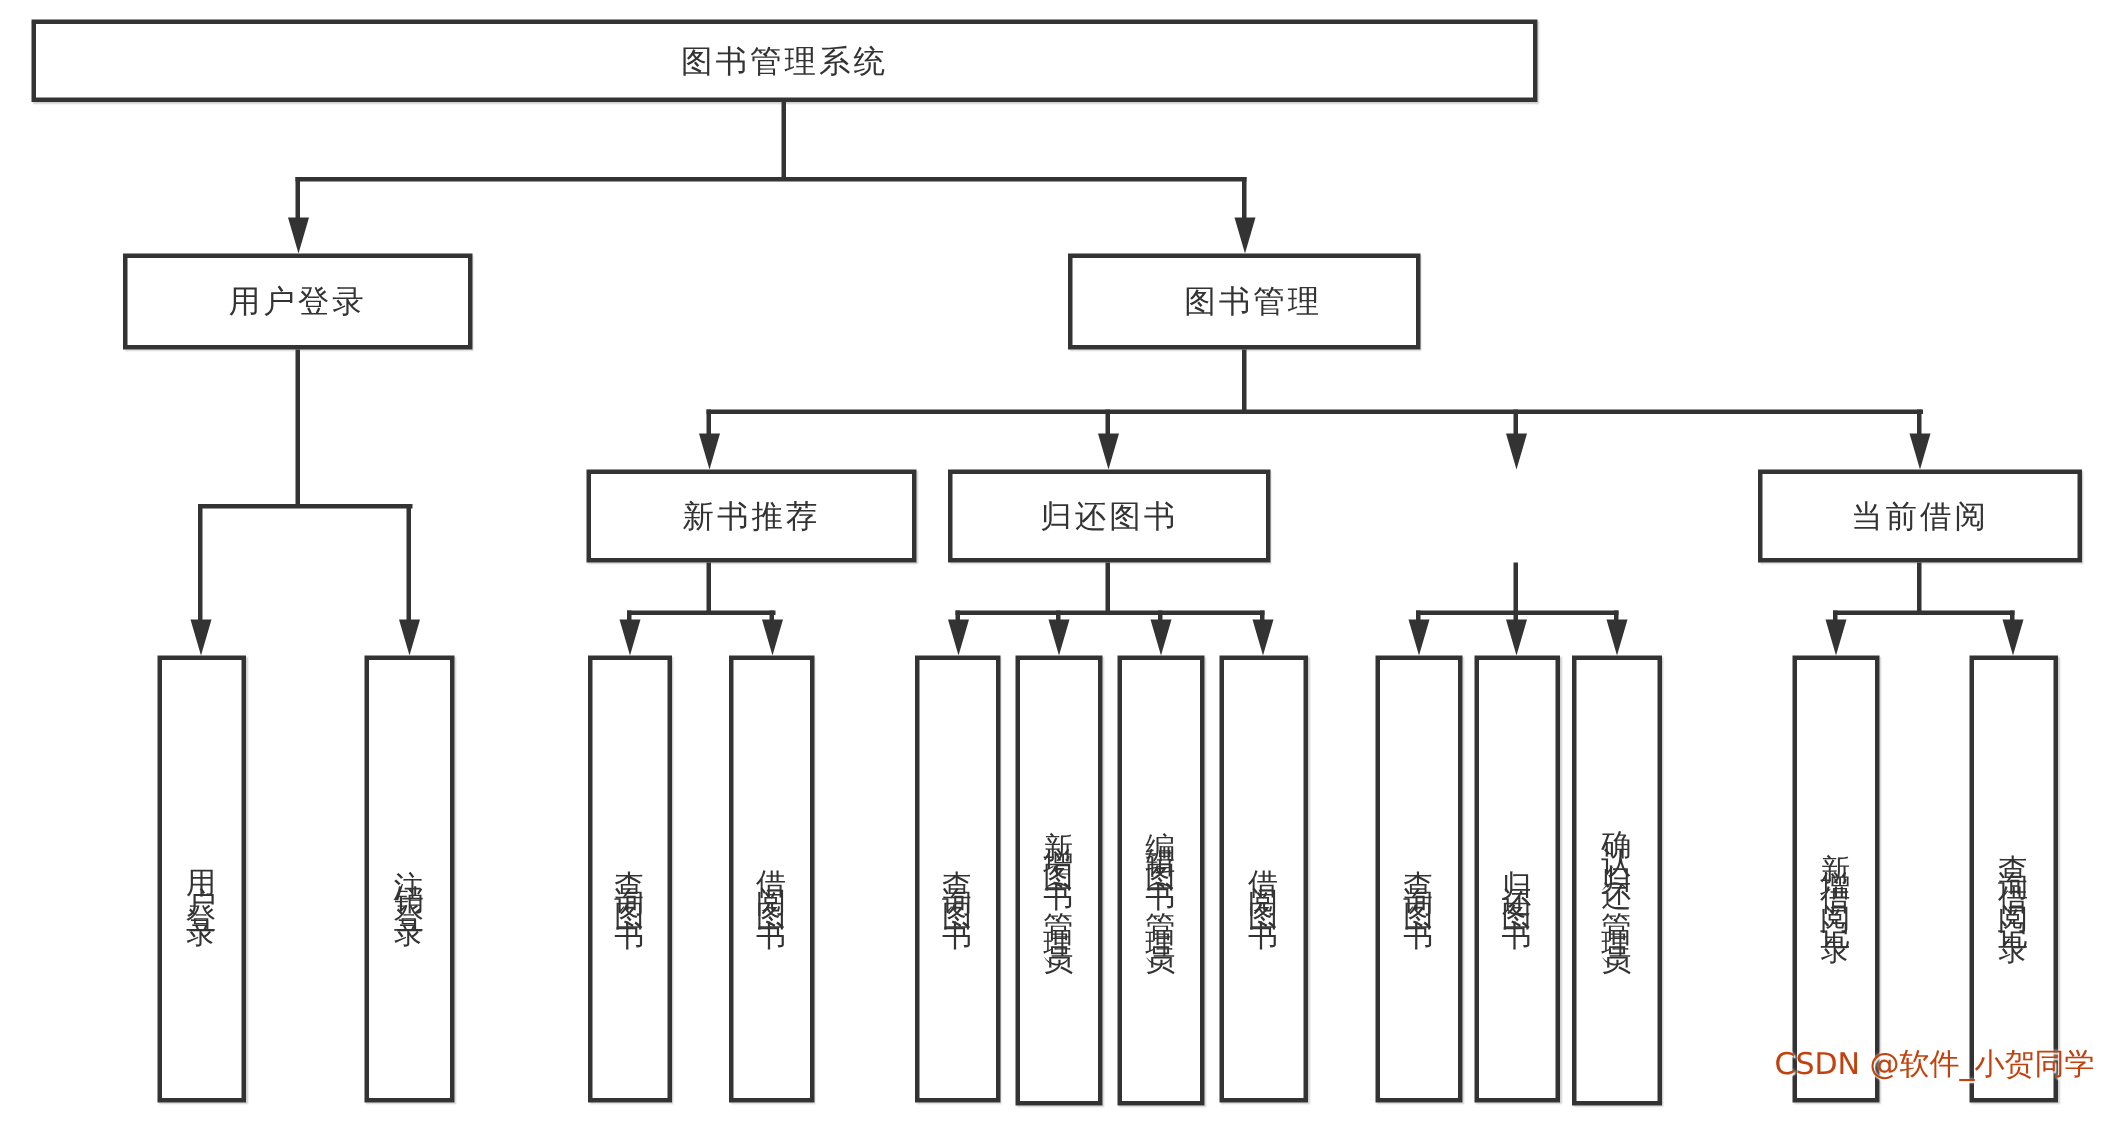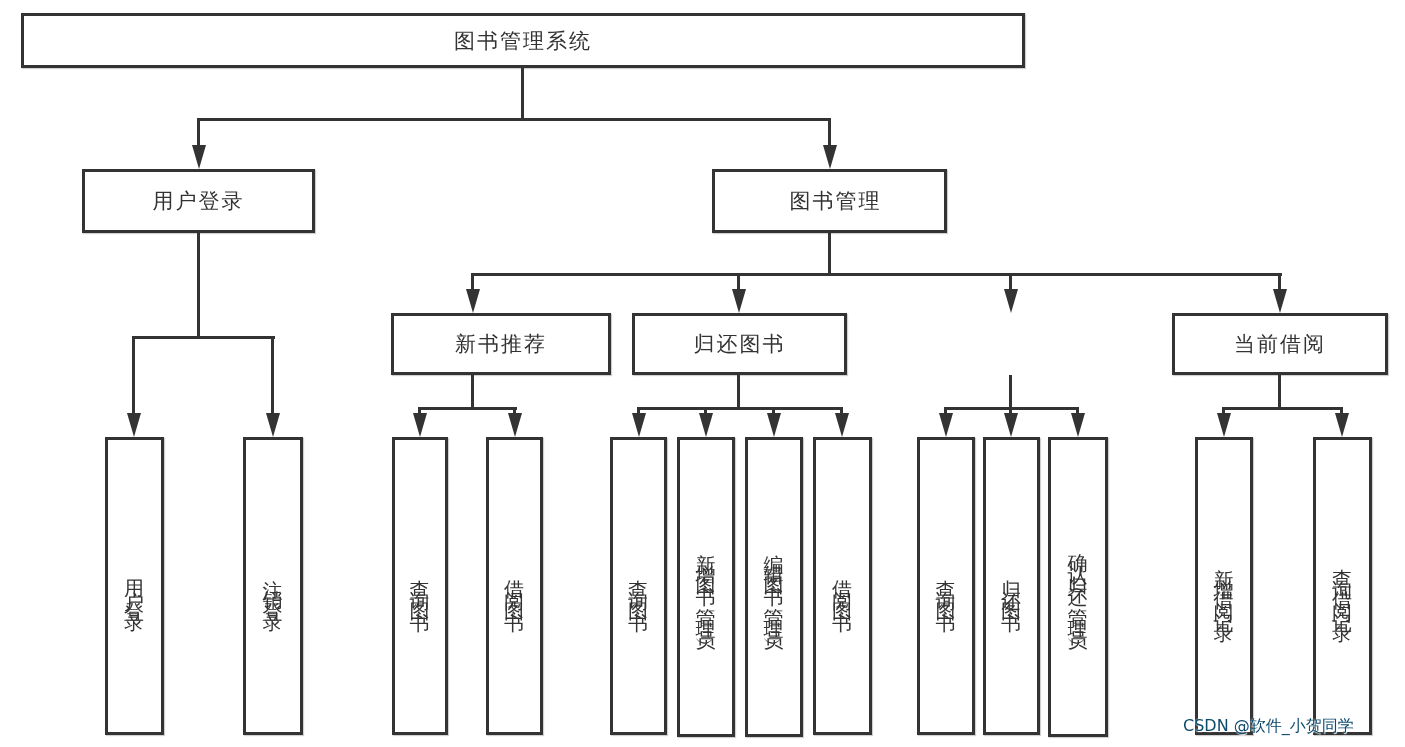--- a/index.html
+++ b/index.html
@@ -42,23 +42,23 @@
     position: absolute;
     width: 0;
     height: 0;
     border-left: 7px solid transparent;
     border-right: 7px solid transparent;
     border-top: 24px solid #333333;
   }
   .watermark {
     position: absolute;
     left: 1183px;
-    top: 716px;
-    font-size: 16px;
-    color: #0c4a6e;
+    top: 696px;
+    font-size: 20px;
+    color: #c2410c;
     white-space: nowrap;
     text-shadow: 0 0 2px #ffffff, 1px 1px 1px #ffffff;
     z-index: 10;
   }
 </style>
 </head>
 <body>
 
 <div class="stage">
 

